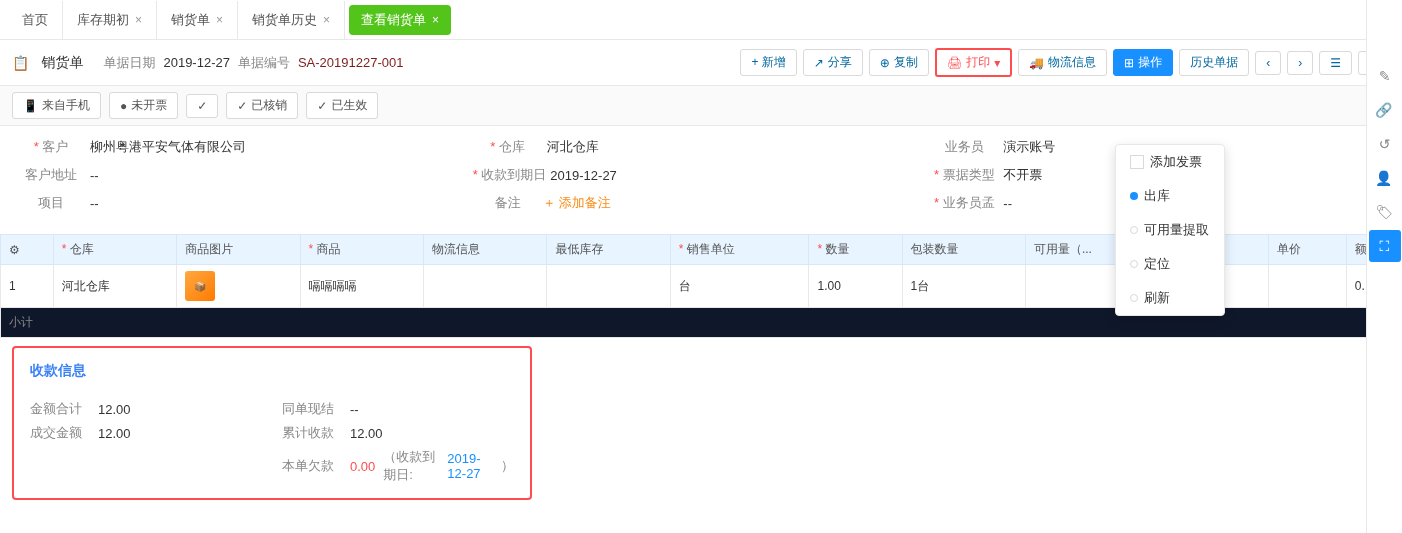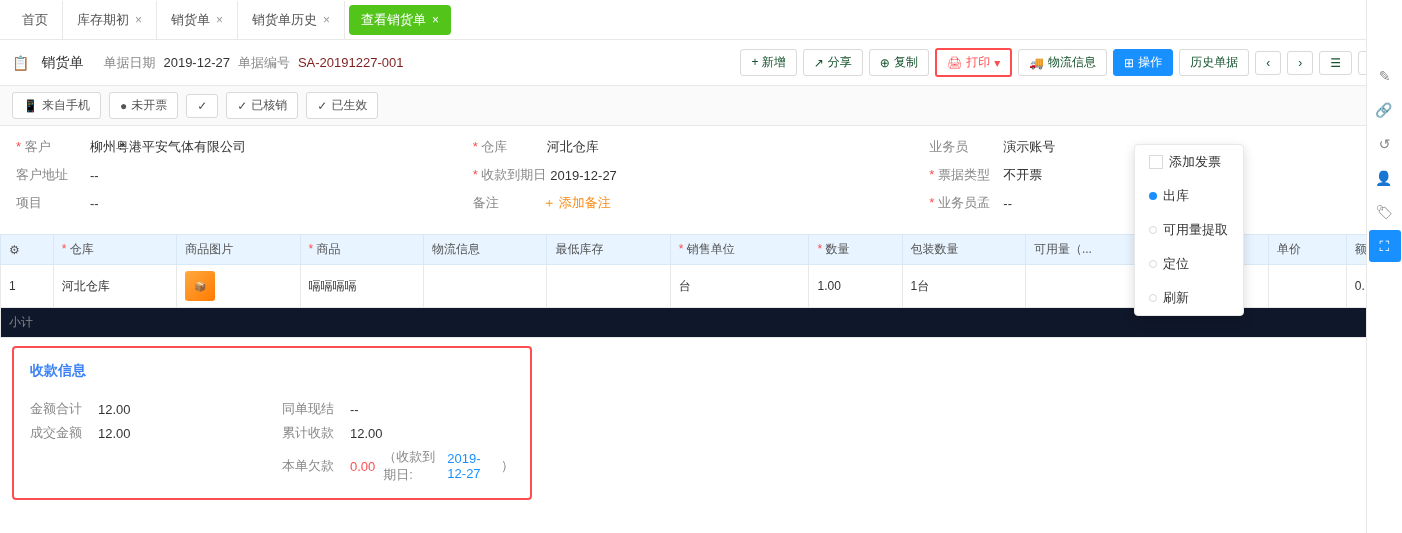--- a/index.html
+++ b/index.html
@@ -28,21 +28,21 @@
     }
     .doc-header-left { display: flex; align-items: center; gap: 12px; }
     .doc-icon { color: #1890ff; font-size: 14px; }
     .doc-title { font-size: 14px; font-weight: 500; color: #333; margin-right: 8px; }
     .doc-meta { display: flex; align-items: center; gap: 8px; color: #555; font-size: 13px; }
     .doc-meta span { color: #888; }
     .doc-header-right { margin-left: auto; display: flex; align-items: center; gap: 6px; }
     .action-btn {
       display: inline-flex; align-items: center; gap: 4px;
       padding: 4px 10px; border: 1px solid #d9d9d9; border-radius: 3px;
-      background: #fff; cursor: pointer; font-size: 12px; color: #14532d;
+      background: #fff; cursor: pointer; font-size: 12px; color: #0369a1;
       white-space: nowrap;
     }
     .btn-highlight { background: #1890ff; color: #fff; border-color: #1890ff; }
     .btn-dropdown { border-color: #ff4d4f; color: #ff4d4f; }
     .badge-grey { background: #f5f5f5; border-color: #d9d9d9; color: #888; }
     .badge-orange { background: #fff7e6; border-color: #ffd591; color: #fa8c16; }
     .badge-blue-out { background: #e6f7ff; border-color: #91d5ff; color: #1890ff; }
     .badge-green { background: #f6ffed; border-color: #b7eb8f; color: #52c41a; }
     .badge-cyan { background: #e6fffb; border-color: #87e8de; color: #13c2c2; }
 
@@ -52,21 +52,21 @@
       background: #fafafa; border-bottom: 1px solid #e8e8e8; gap: 8px;
     }
     .toolbar-btn {
       display: inline-flex; align-items: center; gap: 4px;
       padding: 4px 10px; border: 1px solid #d9d9d9; border-radius: 3px;
       background: #fff; cursor: pointer; font-size: 12px; color: #555;
     }
 
     
     .form-area { padding: 12px 16px; background: #fff; }
-    .form-row { display: flex; align-items: center; margin-bottom: 10px; gap: 0; }
+    .form-row { display: flex; align-items: center; margin-bottom: 10px; gap: 0; text-align: center; }
     .form-group { display: flex; align-items: center; flex: 1; }
     .form-label { color: #888; font-size: 13px; min-width: 70px; white-space: nowrap; }
     .form-label.required::before { content: "* "; color: #ff4d4f; }
     .form-value { color: #333; font-size: 13px; padding: 0 4px; }
     .add-note { color: #fa8c16; cursor: pointer; font-size: 13px; display: flex; align-items: center; gap: 3px; }
 
     
     .data-table { width: 100%; border-collapse: collapse; font-size: 12px; }
     .data-table thead tr { background: #e8f4ff; }
     .data-table th {
@@ -86,21 +86,21 @@
     .payment-title { font-size: 14px; font-weight: bold; color: #3b82f6; margin-bottom: 20px; }
     .payment-grid { display: grid; grid-template-columns: 1fr 1fr; gap: 6px 20px; }
     .payment-item { display: flex; align-items: center; gap: 8px; }
     .payment-label { color: #888; font-size: 13px; min-width: 60px; }
     .payment-value { color: #333; font-size: 13px; }
     .payment-value.red { color: #ff4d4f; }
     .payment-value.date { color: #1890ff; }
 
     
     .dropdown-overlay {
-      position: absolute; top: 96px; right: 146px;
+      position: absolute; top: 96px; right: 165px;
       background: #fff; border: 1px solid #e8e8e8;
       box-shadow: 0 4px 12px rgba(0,0,0,0.15); border-radius: 4px;
       min-width: 110px; z-index: 100;
     }
     .dropdown-item {
       display: flex; align-items: center; gap: 6px;
       padding: 8px 14px; cursor: pointer; font-size: 13px; color: #333;
     }
     .dropdown-dot { width: 8px; height: 8px; border-radius: 50%; display: inline-block; }
     .dot-blue { background: #1890ff; }

